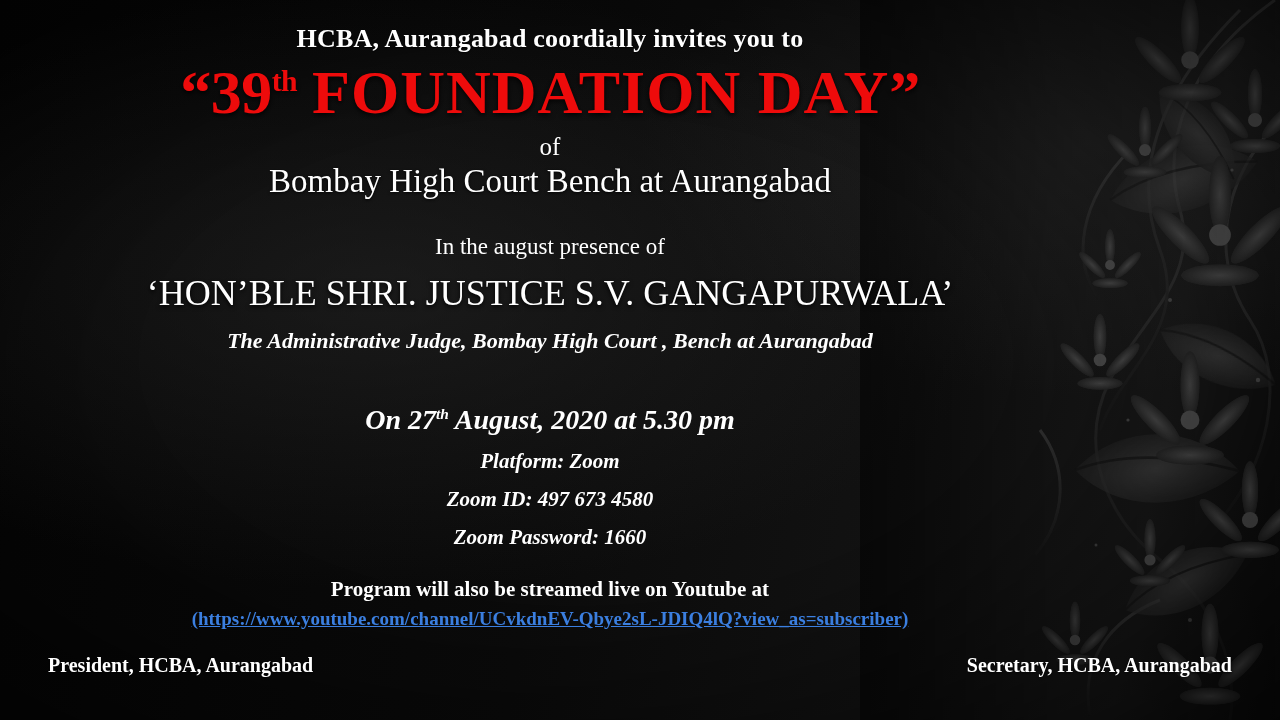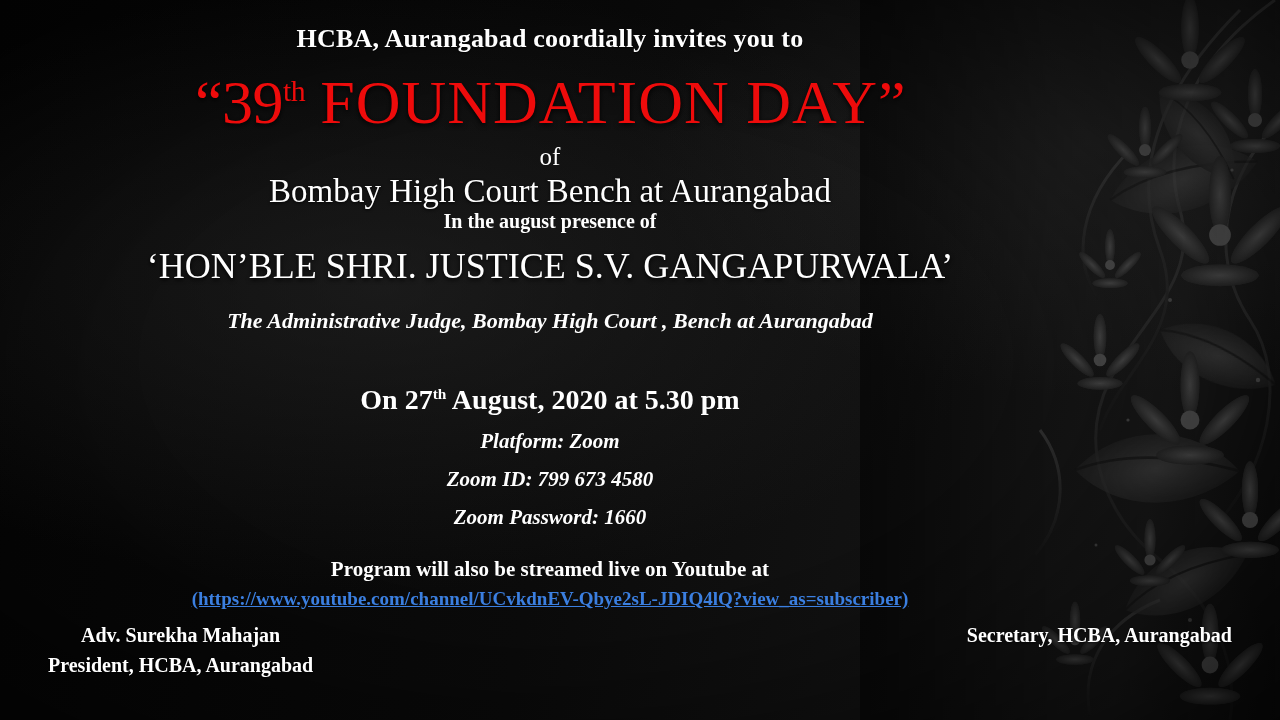--- a/index.html
+++ b/index.html
@@ -59,25 +59,25 @@
   .line-invite {
     font-size: 26px;
     font-weight: bold;
     letter-spacing: 0.2px;
     text-align: center;
     margin-left: -180px;
     text-shadow: 0 1px 2px rgba(0,0,0,0.9);
   }
 
   .title-main {
-    margin-top: 16px;
+    margin-top: 6px;
     margin-left: -180px;
     color: #ee0b0b;
     font-size: 62px;
-    font-weight: normal;
+    font-weight: bold;
     line-height: 1.05;
     letter-spacing: -0.5px;
     white-space: nowrap;
     text-shadow: 0 2px 5px rgba(0,0,0,0.9);
   }
   .title-main .sup {
     font-size: 0.48em;
     vertical-align: super;
   }
   .title-main .bigword {
@@ -93,36 +93,37 @@
   .line-bench {
     margin-top: 2px;
     margin-left: -180px;
     font-size: 33px;
     font-weight: normal;
     white-space: nowrap;
     text-shadow: 0 1px 3px rgba(0,0,0,0.9);
   }
 
   .line-presence {
-    margin-left: -180px;
-    font-size: 20px;
-    font-weight: bold;
+    margin-top: 34px;
+    margin-left: -180px;
+    font-size: 23px;
+    font-weight: normal;
   }
 
   .line-judge {
     margin-top: 12px;
     margin-left: -180px;
     font-size: 36px;
     font-weight: normal;
     white-space: nowrap;
     text-shadow: 0 2px 4px rgba(0,0,0,0.9);
   }
 
   .line-judge-sub {
-    margin-top: 21px;
+    margin-top: 14px;
     margin-left: -180px;
     font-size: 22px;
     font-style: italic;
     font-weight: bold;
     white-space: nowrap;
   }
 
   .rule {
     width: 790px;
     height: 1px;
@@ -130,20 +131,21 @@
     margin-left: -180px;
   }
   .rule.top { margin-top: 34px; }
   .rule.bottom { margin-top: 18px; }
 
   .line-datetime {
     margin-top: 16px;
     margin-left: -180px;
     font-size: 28px;
     font-weight: bold;
+    font-style: italic;
   }
   .line-datetime .sup { font-size: 0.55em; vertical-align: super; }
 
   .line-platform,
   .line-zoomid,
   .line-zoompass {
     margin-top: 13px;
     margin-left: -180px;
     font-size: 21px;
     font-weight: bold;
@@ -287,33 +289,32 @@
     <div class="line-judge">‘HON’BLE SHRI. JUSTICE S.V. GANGAPURWALA’</div>
     <div class="line-judge-sub">The Administrative Judge, Bombay High Court , Bench at Aurangabad</div>
 
     <div class="rule top"></div>
 
     <div class="line-datetime">
       <span>On 27</span><span class="sup">th</span><span> August, 2020 at 5.30 pm</span>
     </div>
 
     <div class="line-platform">Platform: Zoom</div>
-    <div class="line-zoomid">Zoom ID: 799 673 4580</div>
+    <div class="line-zoomid">Zoom ID: 497 673 4580</div>
     <div class="line-zoompass">Zoom Password: 1660</div>
 
     <div class="rule bottom"></div>
 
     <div class="line-stream">Program will also be streamed live on Youtube at</div>
     <a class="link-youtube" href="#">(https://www.youtube.com/channel/UCvkdnEV-Qbye2sL-JDIQ4lQ?view_as=subscriber)</a>
 
   </div>
 
   <div class="signatories">
     <div class="sig left">
-      <div>Adv. Surekha Mahajan</div>
       <div>President, HCBA, Aurangabad</div>
     </div>
     <div class="sig right">
       <div>Secretary, HCBA, Aurangabad</div>
     </div>
   </div>
 
 </div>
 
 </body></html>

